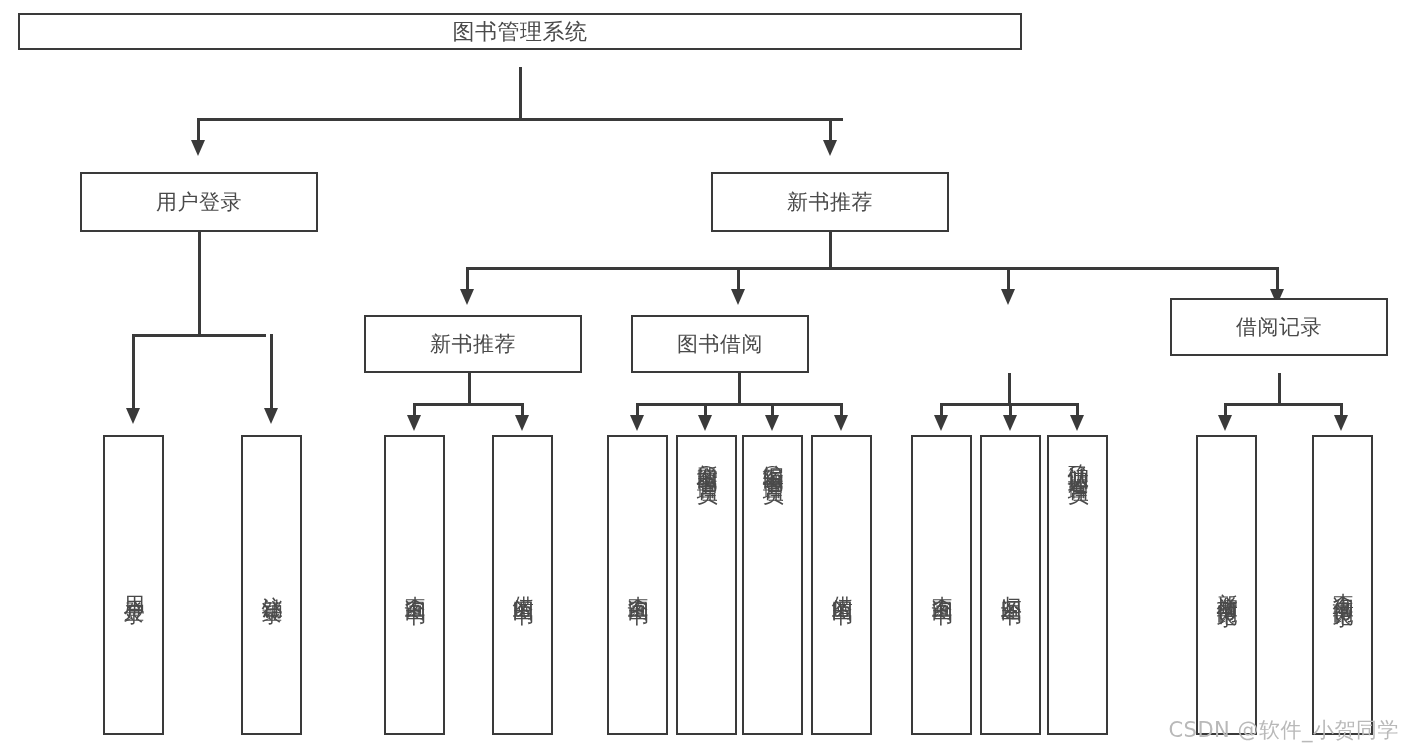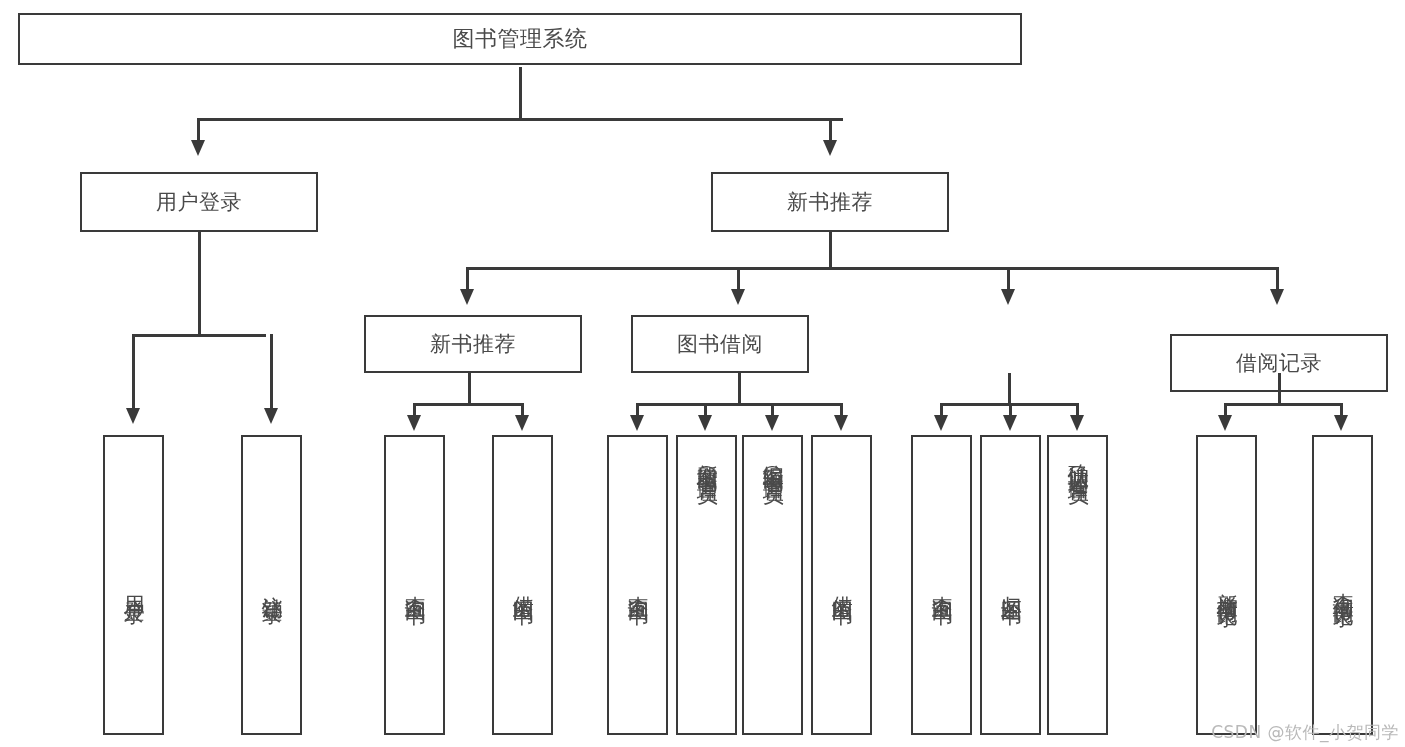--- a/index.html
+++ b/index.html
@@ -53,33 +53,33 @@
     width:0;height:0;
     border-left:7px solid transparent;
     border-right:7px solid transparent;
     border-top:16px solid #3a3a3a;
   }
 
   
   #watermark{
     position:absolute;
     right:6px;bottom:3px;
-    font-size:17px;
+    font-size:21px;
     color:#b9b9b9;
     letter-spacing:0.5px;
     white-space:nowrap;
     font-family:"DejaVu Sans","Liberation Sans",sans-serif;
   }
 </style>
 </head>
 <body>
 
 <div id="stage">
 
-  <div class="node h root" style="left:18px;top:13px;width:1004px;height:52px;">
+  <div class="node h root" style="left:18px;top:13px;width:1004px;height:37px;">
     <span>图书管理系统</span>
   </div>
 
   <div class="ln v" style="left:519px;top:67px;height:52px;"></div>
 
   <div class="ln h" style="left:197px;top:118px;width:646px;"></div>
 
   <div class="ln v" style="left:197px;top:118px;height:24px;"></div>
   <div class="arw" style="left:191px;top:140px;"></div>
 
@@ -115,21 +115,21 @@
 
   <div class="ln v" style="left:1276px;top:267px;height:24px;"></div>
   <div class="arw" style="left:1270px;top:289px;"></div>
 
   <div class="node h" style="left:364px;top:315px;width:218px;height:58px;">
     <span>新书推荐</span>
   </div>
   <div class="node h" style="left:631px;top:315px;width:178px;height:58px;">
     <span>图书借阅</span>
   </div>
-  <div class="node h" style="left:1170px;top:334px;width:218px;height:58px;">
+  <div class="node h" style="left:1170px;top:298px;width:218px;height:58px;">
     <span>借阅记录</span>
   </div>
 
   <div class="ln v" style="left:468px;top:373px;height:32px;"></div>
   <div class="ln h" style="left:413px;top:403px;width:110px;"></div>
   <div class="ln v" style="left:413px;top:403px;height:14px;"></div>
   <div class="arw" style="left:407px;top:415px;"></div>
   <div class="ln v" style="left:521px;top:403px;height:14px;"></div>
   <div class="arw" style="left:515px;top:415px;"></div>
 

